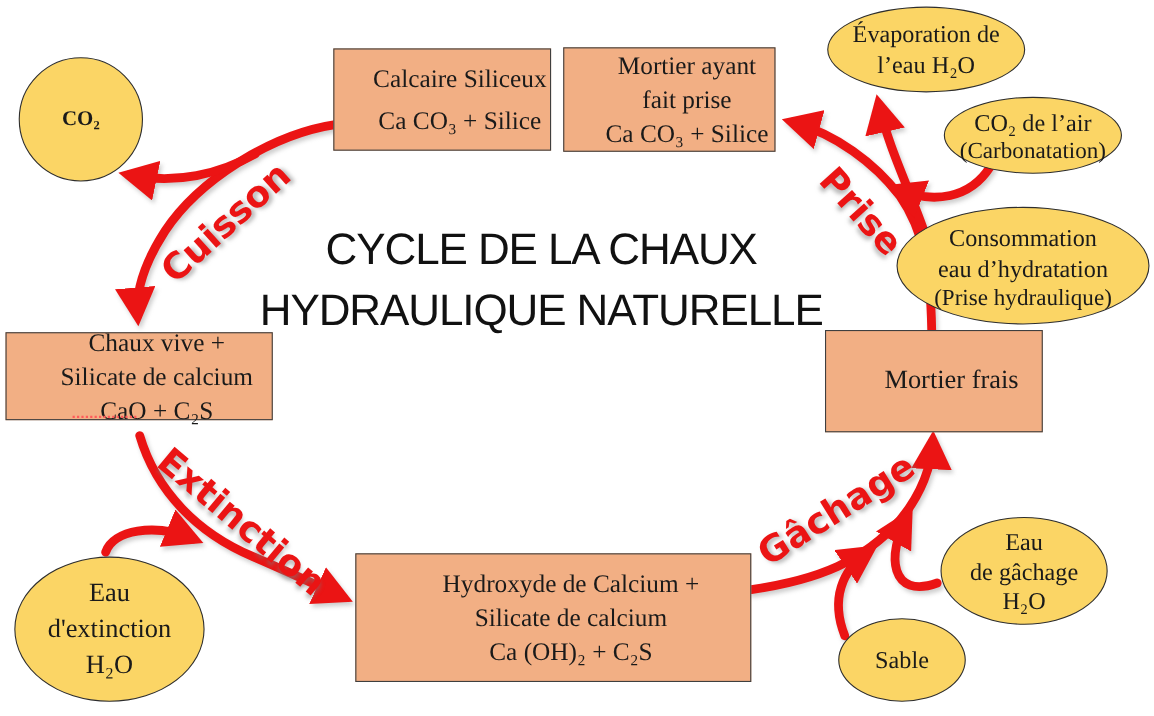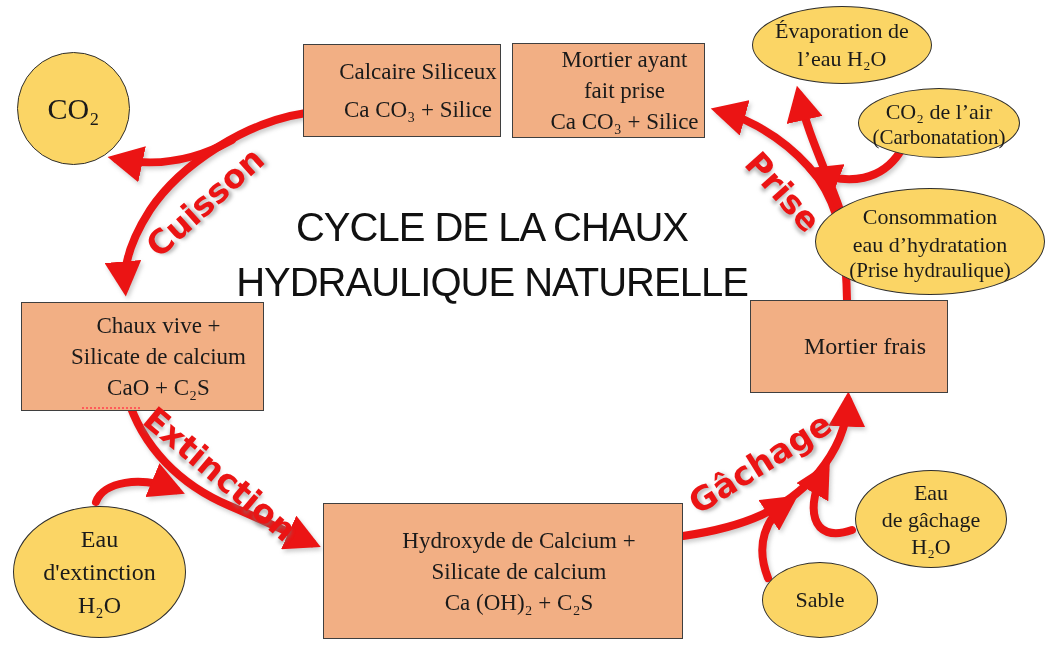--- a/index.html
+++ b/index.html
@@ -24,21 +24,21 @@
   
   .shape{position:absolute;display:flex;flex-direction:column;justify-content:center;
     align-items:center;text-align:center;color:var(--text-dark);box-sizing:border-box;}
   .box{background:var(--box-fill);border:1.4px solid var(--box-border);padding-left:32px;}
   .ellipse{background:var(--ellipse-fill);border:1.4px solid var(--ellipse-border);
     border-radius:50%;}
   .ln{display:block;font-size:23px;line-height:31px;white-space:nowrap;}
   .ellipse .ln{font-size:22px;line-height:28px;}
   .note{display:block;font-size:21px;line-height:22px;white-space:nowrap;}
   #calcaire .ln{line-height:38px;}
-  #co2 .ln{font-size:30px;}
+  #co2 .ln{font-size:19px;font-weight:bold;}
   #eau-extinction .ln{font-size:24px;line-height:33px;}
   #eau-gachage .ln{line-height:27px;}
   #mortier-frais .ln{font-size:24px;}
   
   .squiggle{position:absolute;left:60px;bottom:1px;width:58px;height:4px;
     border-bottom:2px dotted #ff5a5a;}
   
   #title{position:absolute;left:227px;top:200px;width:530px;text-align:center;
     font-family:"Liberation Sans","DejaVu Sans",sans-serif;color:var(--title-color);
     font-size:40px;line-height:55px;letter-spacing:-1px;}
@@ -117,34 +117,34 @@
   <div class="shape ellipse" id="consommation" style="left:815px;top:188px;width:230px;height:107px">
     <span class="ln">Consommation</span>
     <span class="ln">eau d’hydratation</span>
     <span class="note">(Prise hydraulique)</span>
   </div>
 
   <div class="shape box" id="mortier-frais" style="left:750px;top:300px;width:198px;height:93px">
     <span class="ln">Mortier frais</span>
   </div>
 
-  <div class="shape box" id="chaux-vive" style="left:21px;top:302px;width:243px;height:109px">
+  <div class="shape box" id="chaux-vive" style="left:5px;top:302px;width:243px;height:80px">
     <span class="ln">Chaux vive +</span>
     <span class="ln">Silicate de calcium</span>
     <span class="ln">CaO + C₂S</span>
     <div class="squiggle"></div>
   </div>
 
   <div class="shape ellipse" id="eau-extinction" style="left:13px;top:506px;width:173px;height:132px">
     <span class="ln">Eau</span>
     <span class="ln">d'extinction</span>
     <span class="ln">H₂O</span>
   </div>
 
-  <div class="shape box" id="hydroxyde" style="left:323px;top:503px;width:360px;height:136px">
+  <div class="shape box" id="hydroxyde" style="left:323px;top:503px;width:360px;height:117px">
     <span class="ln">Hydroxyde de Calcium +</span>
     <span class="ln">Silicate de calcium</span>
     <span class="ln">Ca (OH)₂ + C₂S</span>
   </div>
 
   <div class="shape ellipse" id="eau-gachage" style="left:855px;top:470px;width:152px;height:98px">
     <span class="ln">Eau</span>
     <span class="ln">de gâchage</span>
     <span class="ln">H₂O</span>
   </div>

